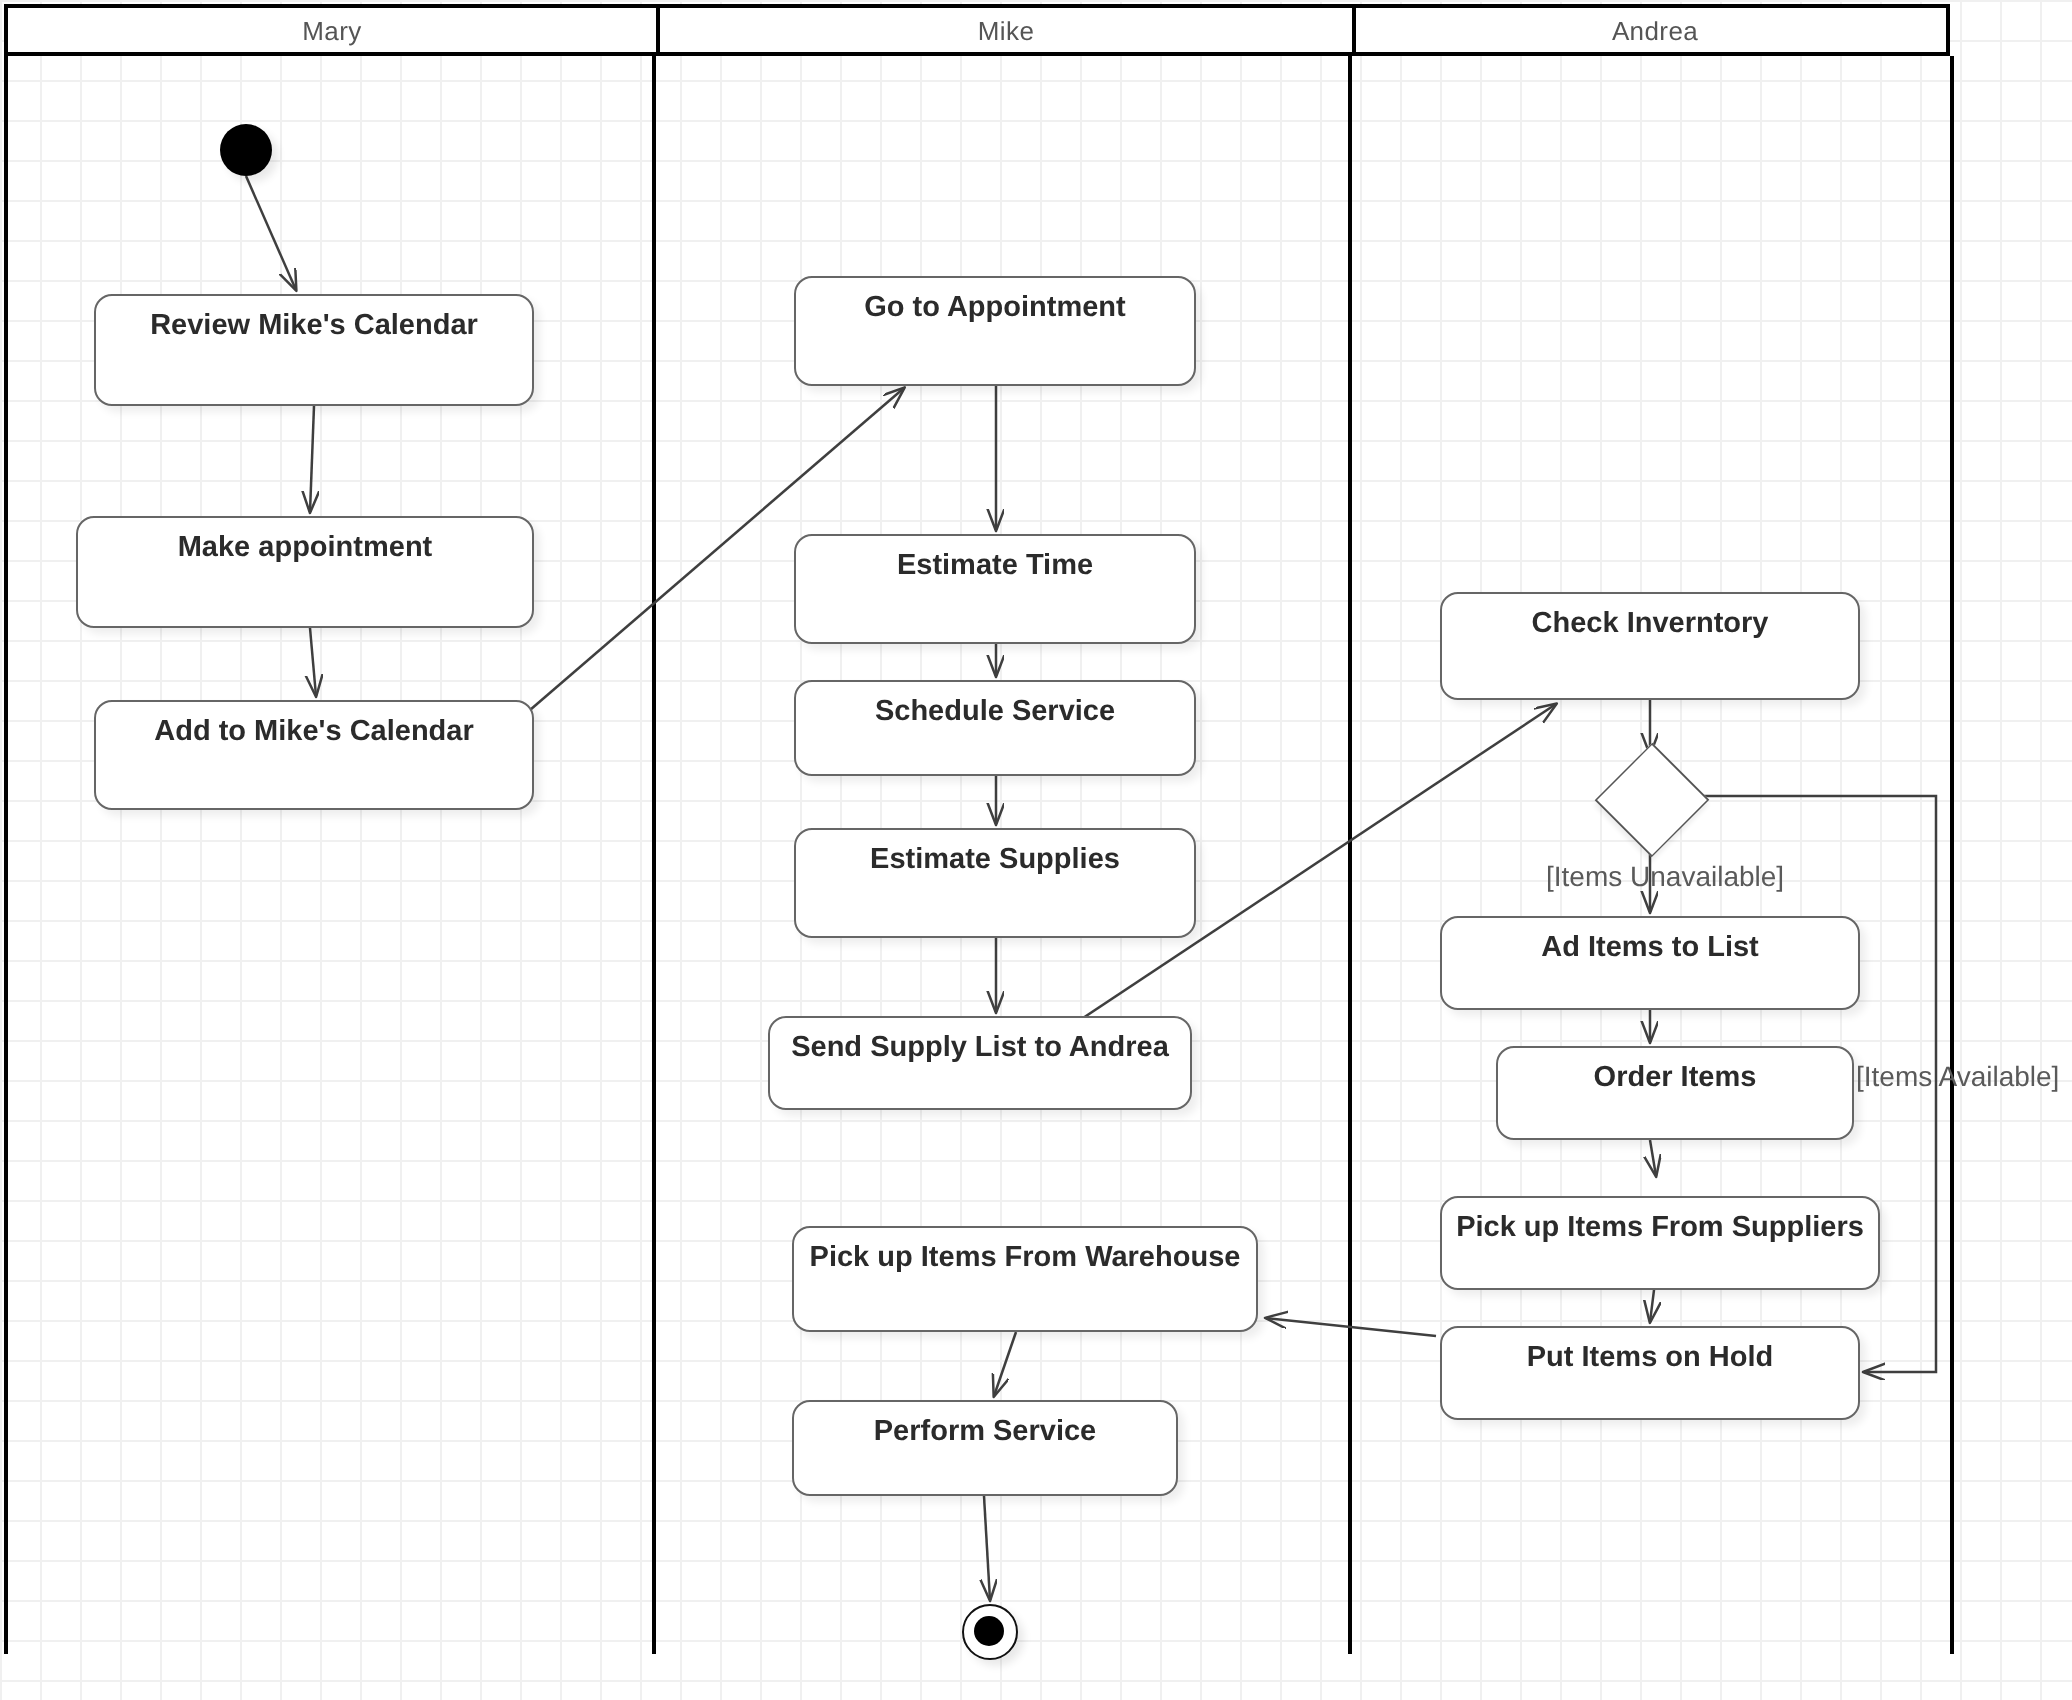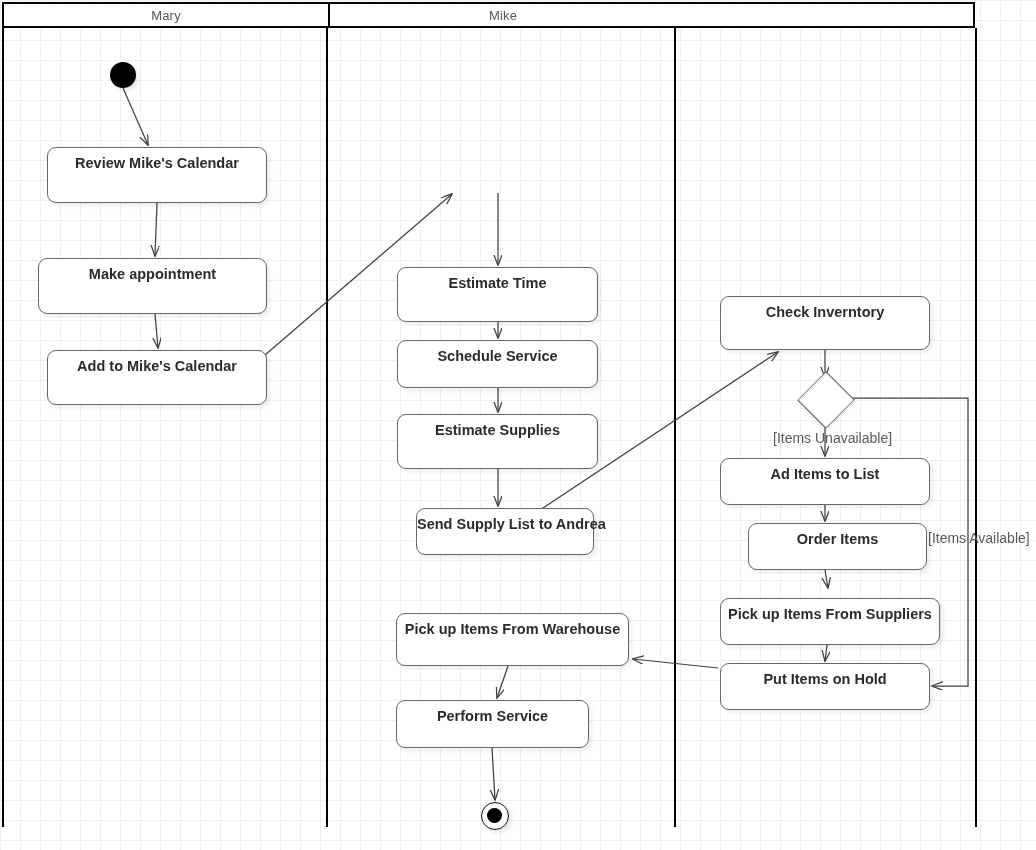--- a/index.html
+++ b/index.html
@@ -149,20 +149,23 @@
 
   <div class="pool">
 
     <div class="lane-header-row">
       <div class="lane-header" id="lh-0" style="left: 0px; width: 324px;">
         <span>Mary</span>
       </div>
       <div class="lane-header divider-left" id="lh-1" style="left: 324px; width: 348px;">
         <span>Mike</span>
       </div>
+      <div class="lane-header divider-left" id="lh-2" style="left: 672px; width: 301px;">
+        <span>Andrea</span>
+      </div>
     </div>
 
     <div class="lane-body-line" id="lbl-left" style="left: 0px;"></div>
     <div class="lane-body-line" id="lbl-1" style="left: 324px;"></div>
     <div class="lane-body-line" id="lbl-2" style="left: 672px;"></div>
     <div class="lane-body-line" id="lbl-right" style="left: 973px;"></div>
   </div>
 
   <svg id="edges" viewBox="0 0 1036 850" xmlns="http://www.w3.org/2000/svg">
     <defs>
@@ -206,30 +209,33 @@
   <div class="node" id="n-review-calendar" style="left: 47px; top: 147px; width: 220px; height: 56px;">
     <span>Review Mike's Calendar</span>
   </div>
   <div class="node" id="n-make-appointment" style="left: 38px; top: 258px; width: 229px; height: 56px;">
     <span>Make appointment</span>
   </div>
   <div class="node" id="n-add-to-calendar" style="left: 47px; top: 350px; width: 220px; height: 55px;">
     <span>Add to Mike's Calendar</span>
   </div>
 
+  <div class="node" id="n-go-to-appointment" style="left: 397px; top: 138px; width: 201px; height: 55px;">
+    <span>Go to Appointment</span>
+  </div>
   <div class="node" id="n-estimate-time" style="left: 397px; top: 267px; width: 201px; height: 55px;">
     <span>Estimate Time</span>
   </div>
   <div class="node" id="n-schedule-service" style="left: 397px; top: 340px; width: 201px; height: 48px;">
     <span>Schedule Service</span>
   </div>
   <div class="node" id="n-estimate-supplies" style="left: 397px; top: 414px; width: 201px; height: 55px;">
     <span>Estimate Supplies</span>
   </div>
-  <div class="node" id="n-send-supply-list" style="left: 416px; top: 508px; width: 178px; height: 47px;">
+  <div class="node" id="n-send-supply-list" style="left: 384px; top: 508px; width: 212px; height: 47px;">
     <span>Send Supply List to Andrea</span>
   </div>
   <div class="node" id="n-pickup-warehouse" style="left: 396px; top: 613px; width: 233px; height: 53px;">
     <span>Pick up Items From Warehouse</span>
   </div>
   <div class="node" id="n-perform-service" style="left: 396px; top: 700px; width: 193px; height: 48px;">
     <span>Perform Service</span>
   </div>
   <div class="end-node" id="n-end" style="left: 481px; top: 802px; width: 28px; height: 28px;"></div>
 

